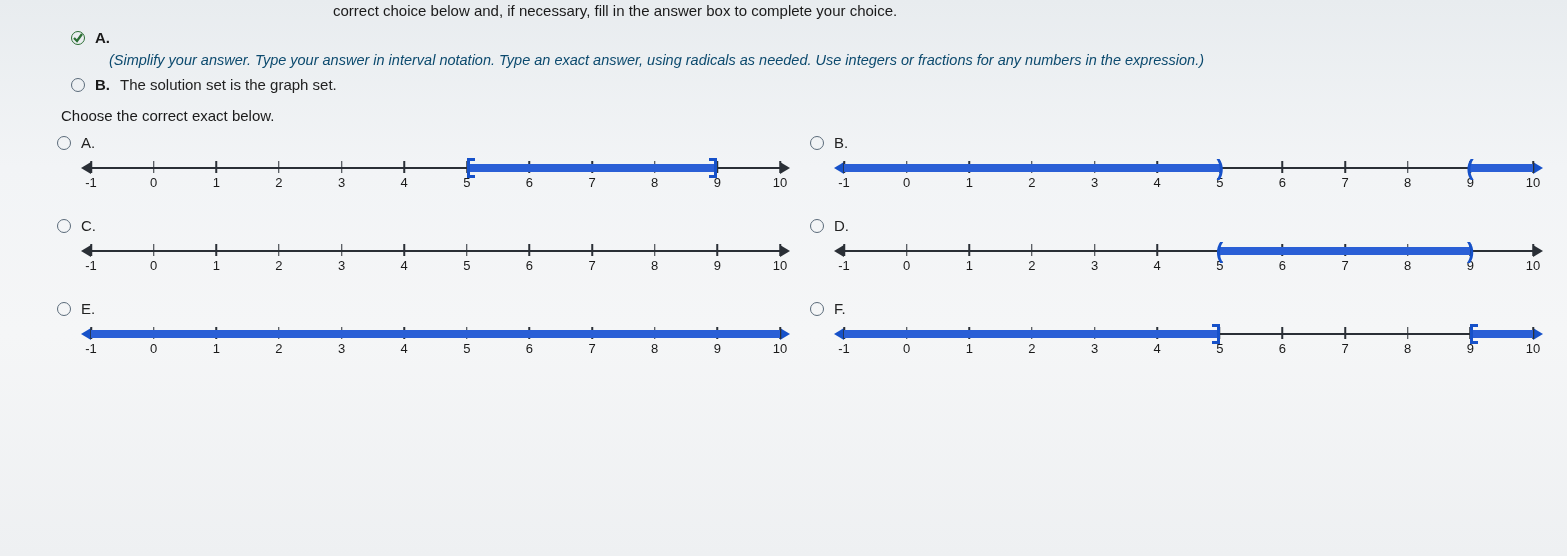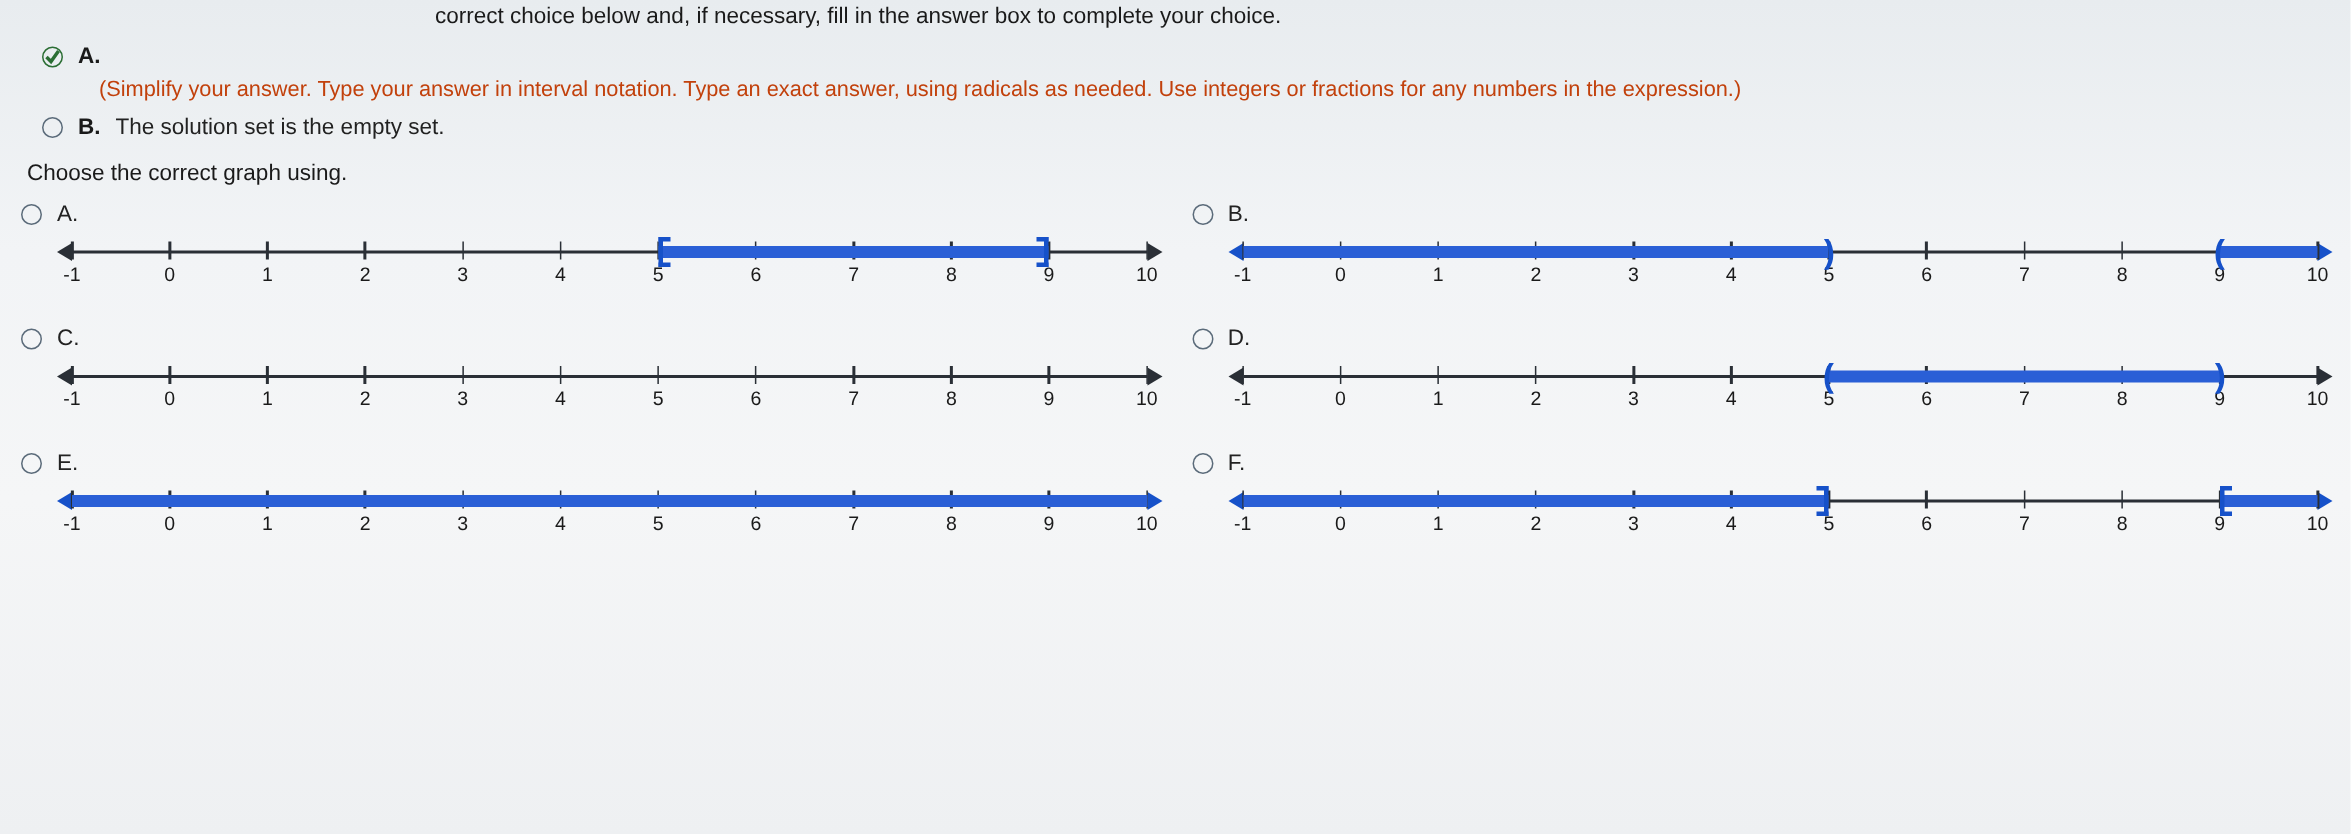--- a/index.html
+++ b/index.html
@@ -7,39 +7,39 @@
     margin: 0;
     padding: 0;
     font-family: Arial, sans-serif;
     background: linear-gradient(180deg, #e8ecef 0%, #f2f4f6 30%, #f5f6f7 60%, #eef0f2 100%);
     width: 1567px;
     height: 556px;
     color: #222;
     font-size: 15px;
     overflow: hidden;
   }
-  .page { padding: 2px 2px 0 10px; }
+  .page { padding: 2px 14px 0 10px; margin-left: 43px; }
   .topcut { font-size: 15px; color: #1a1a1a; padding: 0 0 6px 280px; }
   .row { display: flex; align-items: flex-start; margin: 4px 0 2px 18px; }
   .radio {
     width: 14px; height: 14px; border: 1.5px solid #5b6b7a;
     border-radius: 50%; margin-right: 10px; margin-top: 2px;
     display: inline-flex; align-items: center; justify-content: center;
     flex: 0 0 14px;
   }
   .radio.checked { border-color: #2b6e34; }
   .radio.checked svg { display: block; }
   .radio svg { display: none; }
   .label-letter { font-weight: 600; margin-right: 10px; color: #1a1a1a; }
   .ans-text { }
   .highlight {
     background: #bcd0e8;
     padding: 0 4px;
   }
-  .subnote { margin: 6px 0 8px 56px; font-size: 14.5px; color: #c2410c; }
+  .subnote { margin: 6px 0 8px 56px; font-size: 14.5px; color: #0c4a6e; font-style: italic; }
   .prompt2 { margin: 14px 0 10px 8px; font-size: 15px; color: #1a1a1a; }
 
   .graphs {
     display: grid;
     grid-template-columns: 1fr 1fr;
     column-gap: 20px;
     row-gap: 18px;
     padding: 0 10px 0 4px;
   }
   .choice { display: flex; align-items: flex-start; }
@@ -105,24 +105,24 @@
           <path d="M2 6 L5 9 L10 2" stroke="#2b6e34" stroke-width="2.3" fill="none"></path>
         </svg>
     </span>
     <span class="label-letter">A.</span>
   </div>
   <div class="subnote">(Simplify your answer. Type your answer in interval notation. Type an exact answer, using radicals as needed. Use integers or fractions for any numbers in the expression.)</div>
 
   <div class="row">
     <span class="radio"></span>
     <span class="label-letter">B.</span>
-    <span>The solution set is the empty set.</span>
+    <span>The solution set is the graph set.</span>
   </div>
 
-  <div class="prompt2">Choose the correct graph using.</div>
+  <div class="prompt2">Choose the correct exact below.</div>
 
   <div class="graphs">
 
   <div class="choice">
         <span class="radio"></span>
         <div class="nl-wrap">
           <div class="nl-label">A.</div>
           <div class="nl">
             <div class="axis"></div>
             <div class="arrow-l"></div>

